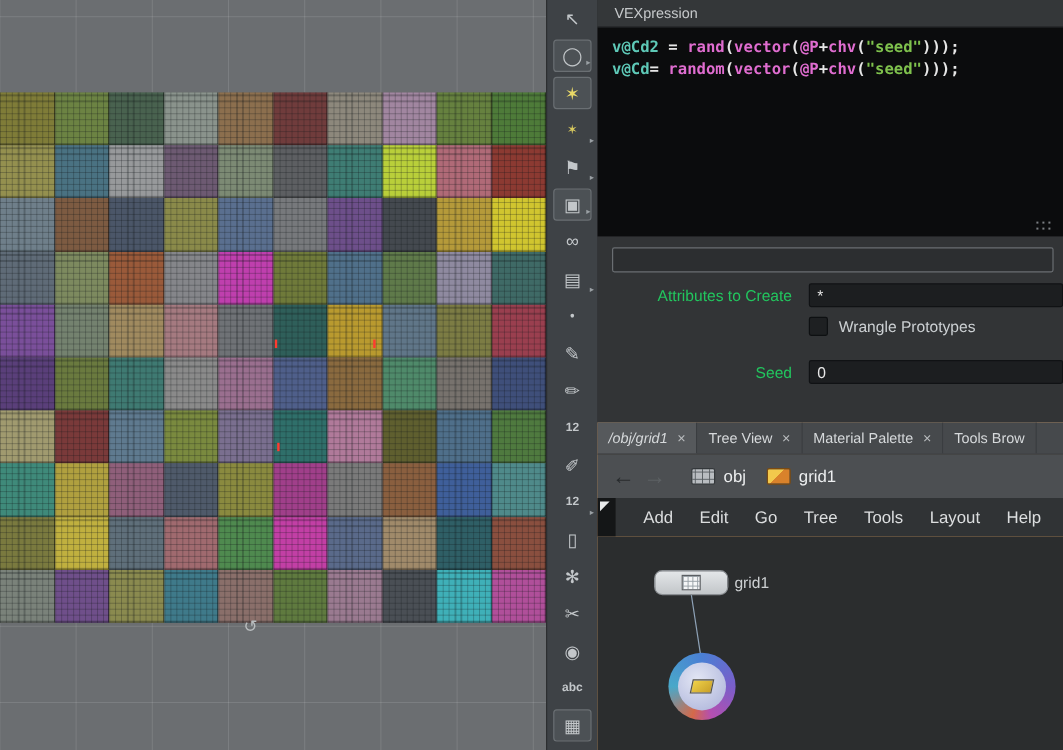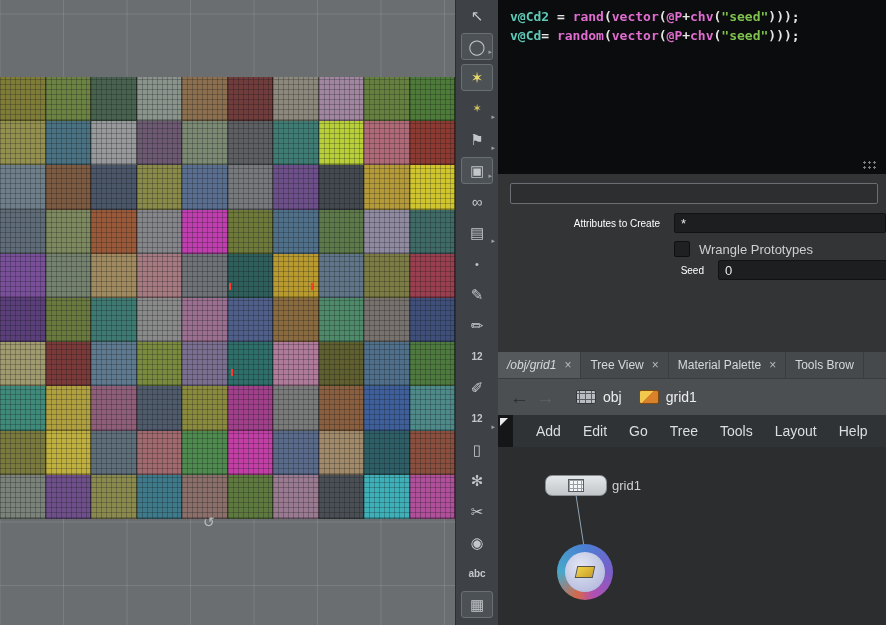--- a/index.html
+++ b/index.html
@@ -43,29 +43,29 @@
     box-sizing:border-box;}
   .code-line{white-space:pre;}
   .grip{position:absolute;right:9px;bottom:5px;width:15px;height:9px;
     background-image:radial-gradient(#7a7e82 1px,transparent 1.3px);background-size:5px 5px;cursor:ns-resize;}
 
   .param-area{padding-top:9px;}
   .wide-field{display:block;margin:0 0 0 12px;width:368px;height:21px;background:#2c2e30;
     border:1px solid #6a6e72;border-radius:2px;box-sizing:border-box;color:#e6e6e6;
     font-size:13px;padding:0 5px;font-family:"Liberation Sans",sans-serif;}
   .prow{display:flex;align-items:center;margin-top:9px;}
-  .prow label{flex:0 0 162px;width:162px;text-align:right;color:#ffffff;font-size:10px;}
+  .prow label{flex:0 0 162px;width:162px;text-align:right;color:#22c55e;font-size:13px;}
   .prow input{margin-left:14px;flex:1;height:20px;background:#1c1e20;border:1px solid #101214;
     border-radius:2px;color:#e8e8e8;font-size:13px;padding:0 6px;
     font-family:"Liberation Sans",sans-serif;box-sizing:border-box;}
   .checkbox-row{margin-top:8px;}
   .cb-spacer{flex:0 0 176px;}
   .checkbox{width:14px;height:14px;background:#1e2022;border:1px solid #0e1012;border-radius:2px;cursor:pointer;}
   .cb-label{margin-left:9px;color:#ccd0d3;font-size:13px;}
-  .seed-row{margin-top:3px;padding-left:44px;}
+  .seed-row{margin-top:20px;}
 
   
   .lower{position:absolute;left:0;top:352px;width:388px;height:273px;background:#fdba74;}
   .tabbar{height:26px;display:flex;background:#46494c;border-bottom:1px solid #3a3d40;overflow:hidden;}
   .tab{display:flex;align-items:center;padding:0 9px;border-right:1px solid #3a3d40;
     color:#d6d9db;font-size:12px;gap:8px;background:#46494c;cursor:pointer;white-space:nowrap;}
   .tab.active{background:#56595c;font-style:italic;}
   .tab .close{font-size:12px;color:#b9bcbe;font-style:normal;cursor:pointer;}
 
   .pathbar{height:36px;display:flex;align-items:center;padding-left:12px;gap:7px;background:#4c4f52;}
@@ -291,20 +291,23 @@
       <div class="tool">
         <span class="glyph txt">abc</span>
       </div>
       <div class="tool boxed">
         <span class="glyph">▦</span>
       </div>
     </div>
 
   <div class="rightpane">
 
+    <div class="vex-header">
+      <span>VEXpression</span>
+    </div>
 
     <div class="code" id="code">
       <div class="grip"></div>
     <div class="code-line"><span style="color: rgb(94, 201, 183);">v@Cd2</span><span style="color: rgb(230, 230, 230);"> = </span><span style="color: rgb(224, 109, 208);">rand</span><span style="color: rgb(230, 230, 230);">(</span><span style="color: rgb(224, 109, 208);">vector</span><span style="color: rgb(230, 230, 230);">(</span><span style="color: rgb(224, 109, 208);">@P</span><span style="color: rgb(230, 230, 230);">+</span><span style="color: rgb(224, 109, 208);">chv</span><span style="color: rgb(230, 230, 230);">(</span><span style="color: rgb(127, 194, 77);">"seed"</span><span style="color: rgb(230, 230, 230);">)));</span></div>
         <div class="code-line"><span style="color: rgb(94, 201, 183);">v@Cd</span><span style="color: rgb(230, 230, 230);">= </span><span style="color: rgb(224, 109, 208);">random</span><span style="color: rgb(230, 230, 230);">(</span><span style="color: rgb(224, 109, 208);">vector</span><span style="color: rgb(230, 230, 230);">(</span><span style="color: rgb(224, 109, 208);">@P</span><span style="color: rgb(230, 230, 230);">+</span><span style="color: rgb(224, 109, 208);">chv</span><span style="color: rgb(230, 230, 230);">(</span><span style="color: rgb(127, 194, 77);">"seed"</span><span style="color: rgb(230, 230, 230);">)));</span></div>
       </div>
 
     <div class="param-area">
       <input class="wide-field" value="" style="">
       <div class="prow">

